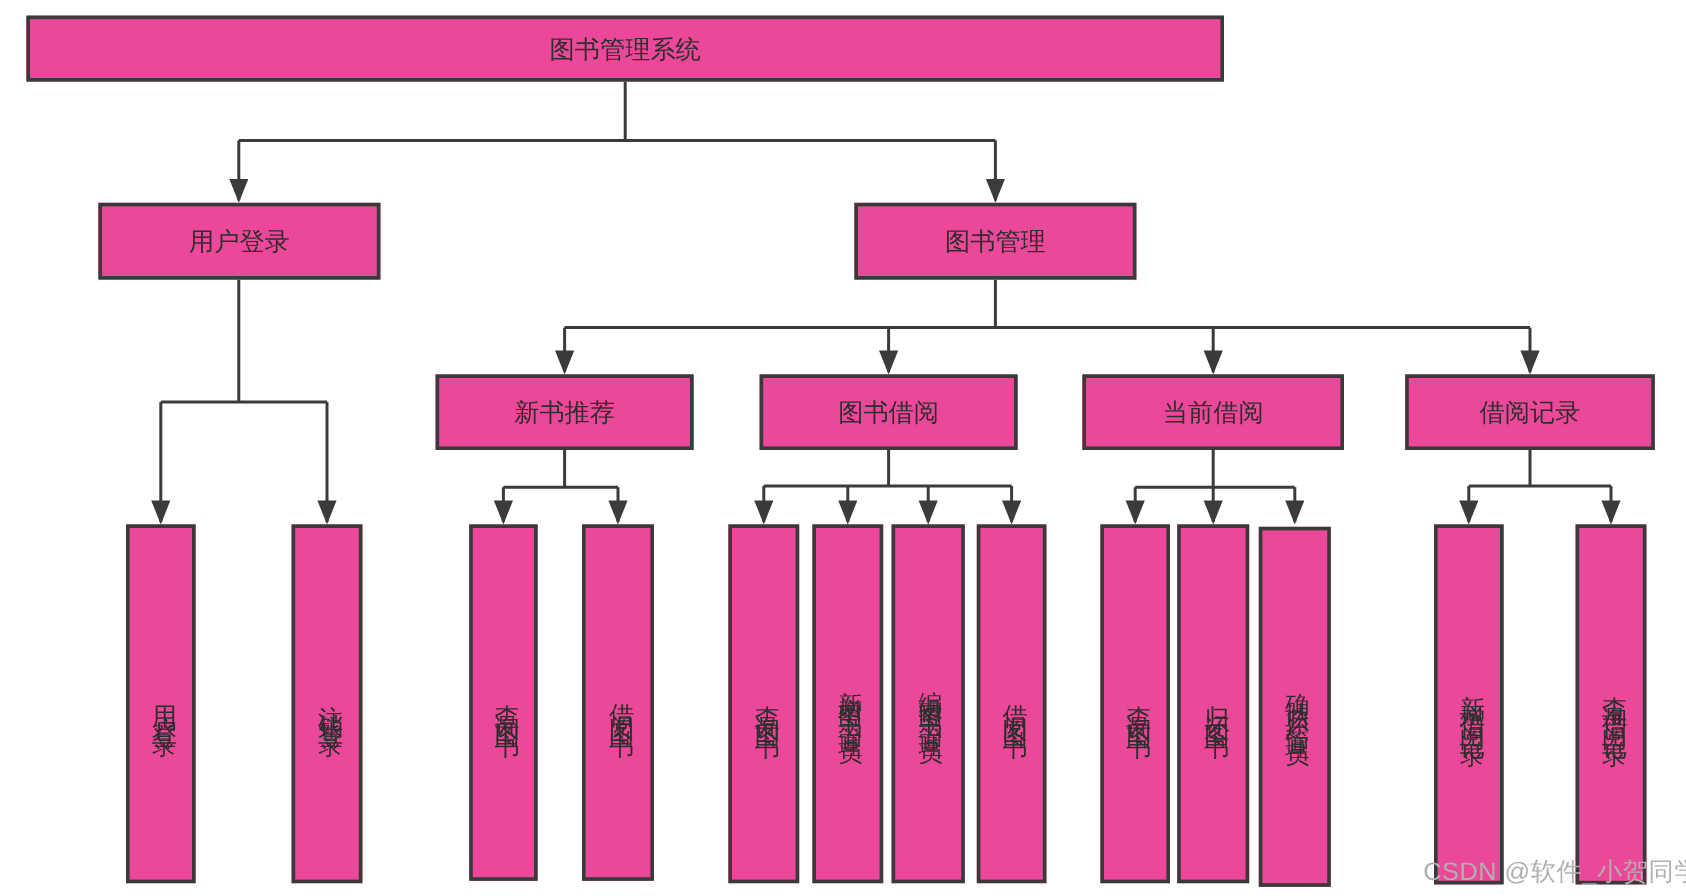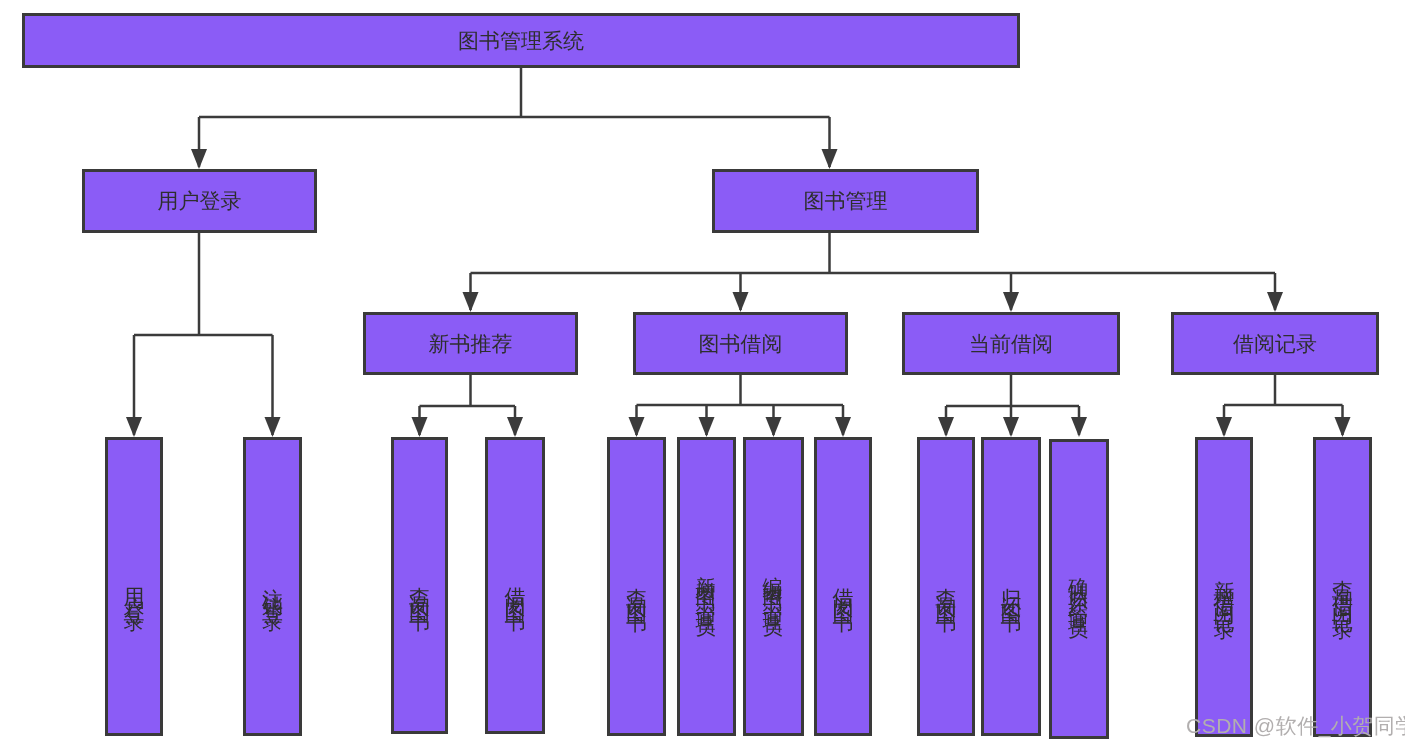--- a/index.html
+++ b/index.html
@@ -15,28 +15,29 @@
     background: #ffffff;
   }
   #connectors {
     position: absolute; left: 0; top: 0;
     width: 1405px; height: 747px;
   }
   .node {
     position: absolute;
     box-sizing: border-box;
     border: 3px solid #3a3a3a;
-    background: #8b5cf6;
+    background: #ec4899;
     color: #2e2e2e;
     font-size: 21px;
     display: flex;
     align-items: center;
     justify-content: center;
     white-space: nowrap;
     z-index: 2;
+    font-family: Liberation Mono, monospace;
   }
   .node.v {
     writing-mode: vertical-rl;
     text-orientation: mixed;
     letter-spacing: 8px;
     white-space: normal;
   }
   .node.v.tight { letter-spacing: 6px; font-size: 20px; }
   .watermark {
     position: absolute;
@@ -99,21 +100,21 @@
       <path d="M1275 375 V405"></path>
       <path d="M1224 405 H1342.5"></path>
       <path d="M1224 405 V435" marker-end="url(#arw)"></path>
       <path d="M1342.5 405 V435" marker-end="url(#arw)"></path>
     </g>
   </svg>
 
   <div class="node h" style="left:22px; top:13px; width:998px; height:55px;">图书管理系统</div>
 
   <div class="node h" style="left:82px; top:169px; width:235px; height:64px;">用户登录</div>
-  <div class="node h" style="left:712px; top:169px; width:267px; height:64px;">图书管理</div>
+  <div class="node h" style="left:712px; top:169px; width:235px; height:64px;">图书管理</div>
 
   <div class="node h" style="left:633px; top:312px; width:215px; height:63px;">图书借阅</div>
   <div class="node h" style="left:363px; top:312px; width:215px; height:63px;">新书推荐</div>
   <div class="node h" style="left:902px; top:312px; width:218px; height:63px;text-align:center;">当前借阅</div>
   <div class="node h" style="left:1171px; top:312px; width:208px; height:63px;">借阅记录</div>
 
   <div class="node v" style="left:105px; top:437px; width:58px; height:299px;">用户登录</div>
   <div class="node v" style="left:243px; top:437px; width:59px; height:299px;">注销登录</div>
 
   <div class="node v" style="left:391px; top:437px; width:57px; height:297px;">查询图书</div>

